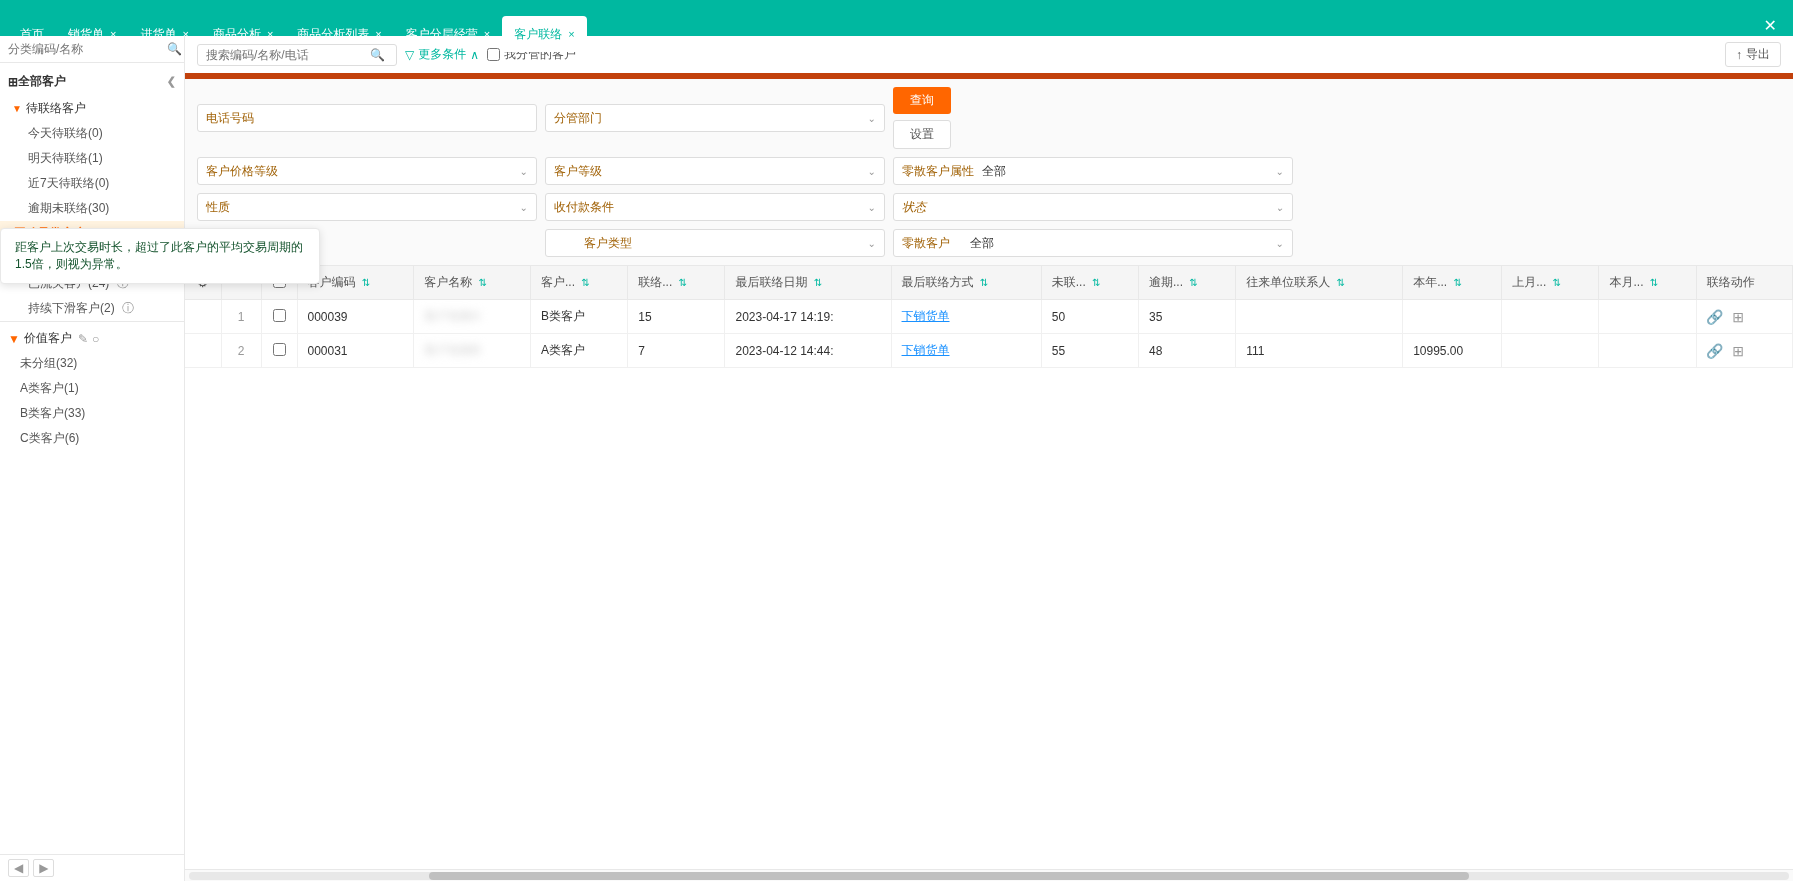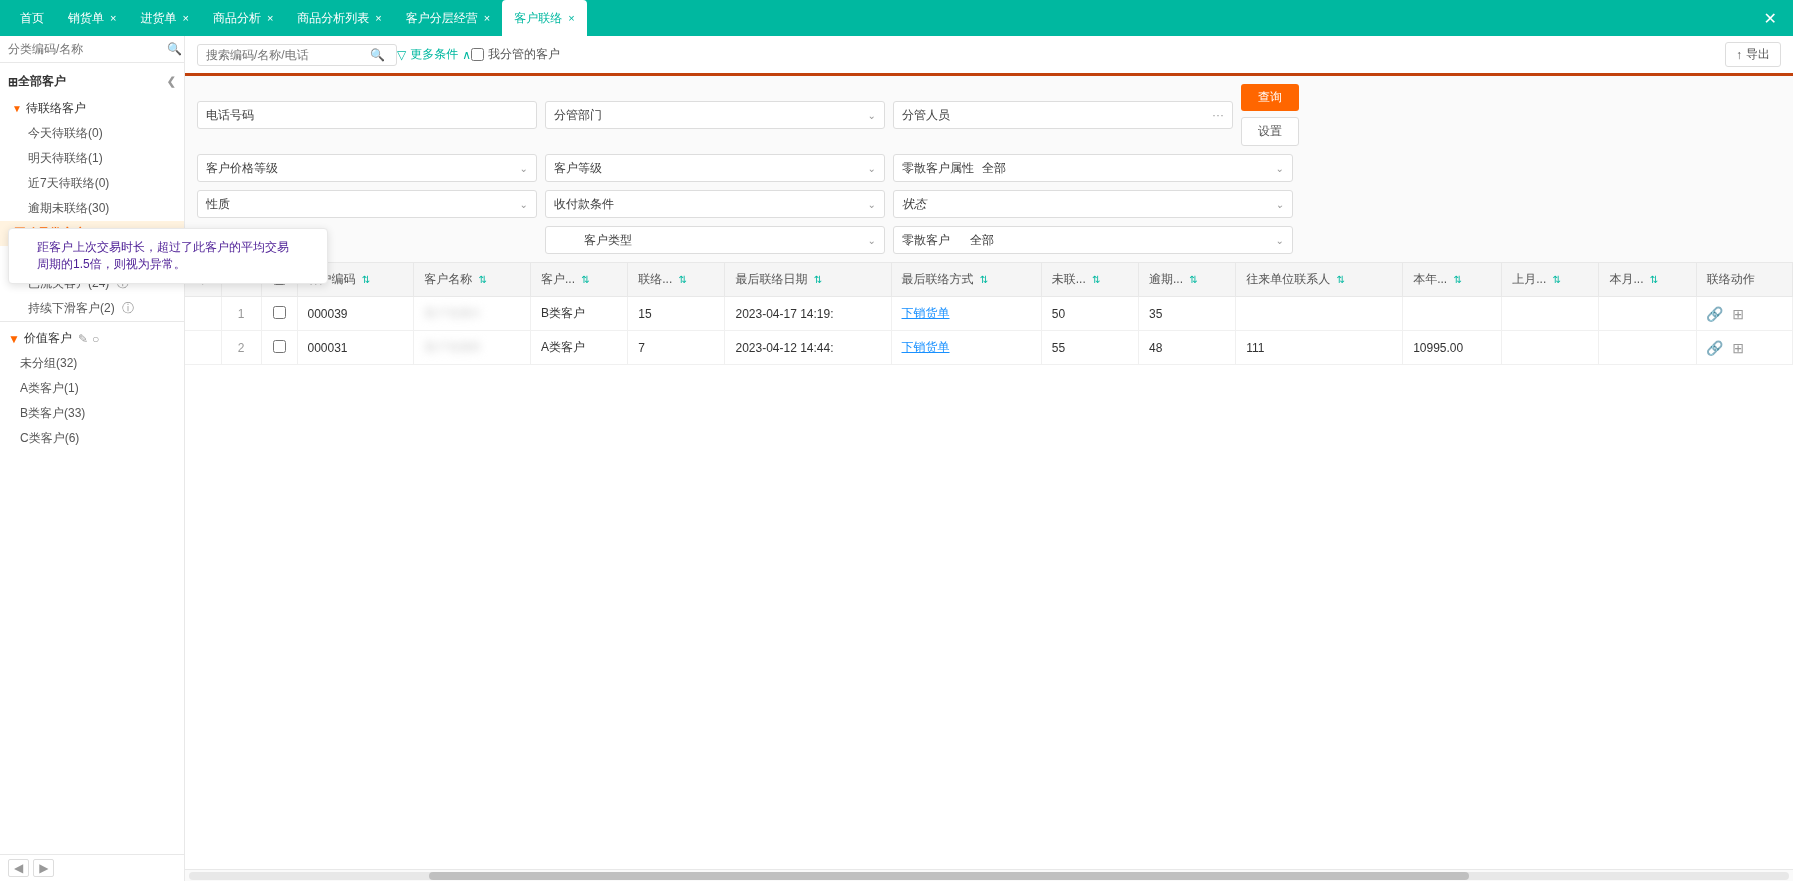--- a/index.html
+++ b/index.html
@@ -1,20 +1,20 @@
 <!DOCTYPE html>
 <html><head>
   <meta charset="utf-8">
   <style>
     * { box-sizing: border-box; margin: 0; padding: 0; font-family: 'Microsoft YaHei', Arial, sans-serif; font-size: 12px; }
     body { background: #f0f2f5; width: 1793px; height: 881px; overflow: hidden; }
 
     
     .top-nav {
-      display: flex; align-items: center; background: #00b8a0; height: 36px; padding: 0 8px; position: relative;
+      display: flex; background: #00b8a0; height: 36px; padding: 16px 8px; position: relative;
     }
     .top-nav .nav-item {
       color: #fff; padding: 0 12px; height: 36px; display: flex; align-items: center; cursor: pointer; font-size: 13px; white-space: nowrap;
     }
     .top-nav .nav-item.active {
       background: #fff; color: #00b8a0; border-radius: 4px 4px 0 0;
     }
     .top-nav .nav-item .close-x {
       margin-left: 6px; font-size: 11px; color: #fff; cursor: pointer;
     }
@@ -62,21 +62,21 @@
     }
     .sidebar-bottom .tree-item { padding: 4px 8px 4px 20px; }
 
     
     .content-area {
       flex: 1; display: flex; flex-direction: column; overflow: hidden; background: #fff;
     }
 
     
     .filter-bar {
-      padding: 6px 12px; border-bottom: 3px solid #c2410c; display: flex; align-items: center; background: #fff;
+      padding: 6px 12px; border-bottom: 6px solid #c2410c; display: flex; align-items: center; gap: 8px; background: #fff;
     }
     .filter-search-box {
       display: flex; align-items: center; border: 1px solid #ddd; border-radius: 3px; padding: 3px 8px; gap: 4px; min-width: 200px;
     }
     .filter-search-box input { border: none; outline: none; font-size: 12px; color: #999; }
     .filter-search-box .search-icon { color: #00b8a0; cursor: pointer; }
     .more-conditions {
       display: flex; align-items: center; gap: 4px; color: #00b8a0; cursor: pointer; font-size: 12px;
     }
     .my-customers {
@@ -90,21 +90,21 @@
 
     
     .advanced-filter {
       background: #fafafa; border-bottom: 1px solid #e8e8e8; padding: 8px 12px;
     }
     .filter-row { display: flex; align-items: center; margin-bottom: 8px; gap: 8px; }
     .filter-row:last-child { margin-bottom: 0; }
     .filter-field {
       display: flex; align-items: center; flex: 1; border: 1px solid #ddd; border-radius: 3px; padding: 4px 8px; background: #fff; min-height: 28px;
     }
-    .filter-field label { color: #404040; font-size: 12px; min-width: 60px; flex-shrink: 0; }
+    .filter-field label { color: #a16207; font-size: 12px; min-width: 60px; flex-shrink: 0; }
     .filter-field .dropdown-arrow { color: #999; font-size: 10px; margin-left: auto; }
     .filter-right-btn {
       display: flex; gap: 6px; flex-direction: column; justify-content: center;
     }
     .btn-query {
       background: #f60; color: #fff; border: none; border-radius: 3px; padding: 5px 16px; cursor: pointer; font-size: 12px;
     }
     .btn-set {
       background: #fff; color: #555; border: 1px solid #ddd; border-radius: 3px; padding: 5px 16px; cursor: pointer; font-size: 12px;
     }
@@ -130,21 +130,21 @@
     .col-num { width: 40px; text-align: center; color: #999; }
     .col-checkbox { width: 36px; text-align: center; }
     .col-setting { width: 36px; text-align: center; cursor: pointer; }
     .col-actions { display: flex; gap: 8px; align-items: center; }
     .action-icon { color: #999; cursor: pointer; font-size: 14px; }
     .link-text { color: #1890ff; text-decoration: underline; cursor: pointer; }
     .blurred { filter: blur(4px); user-select: none; color: #ccc; }
 
     
     .tooltip-box {
-      position: absolute; left: 8px; top: 228px; background: #fff; border: 1px solid #e8e8e8; border-radius: 4px; padding: 10px 28px; font-size: 12px; color: #4c1d95; max-width: 320px; z-index: 100; box-shadow: 0 2px 8px rgba(0,0,0,0.12);
+      position: absolute; left: 0; top: 228px; background: #fff; border: 1px solid #e8e8e8; border-radius: 4px; padding: 10px 14px; font-size: 12px; color: #14532d; max-width: 320px; z-index: 100; box-shadow: 0 2px 8px rgba(0,0,0,0.12);
     }
 
     
     .pagination-bar {
       display: flex; align-items: center; justify-content: flex-end; padding: 8px 16px; border-top: 1px solid #e8e8e8; background: #fff; gap: 8px;
     }
     .pagination-bar .per-page { display: flex; align-items: center; gap: 6px; color: #555; }
     .pagination-bar .per-page select { border: 1px solid #ddd; border-radius: 3px; padding: 2px 4px; font-size: 12px; }
     .pagination-bar .page-nav { display: flex; align-items: center; gap: 4px; color: #555; }
     .pagination-bar .page-nav .nav-btn { cursor: pointer; color: #555; font-size: 12px; border: 1px solid #ddd; padding: 2px 6px; border-radius: 3px; background: #fff; }
@@ -309,24 +309,20 @@
 
     <div class="advanced-filter">
 
       <div class="filter-row">
         <div class="filter-field" style="max-width:340px;">
           <label>电话号码</label>
         </div>
         <div class="filter-field" style="max-width:340px;">
           <label>分管部门</label>
           <span class="dropdown-arrow">⌄</span>
-        </div>
-        <div class="filter-field" style="max-width:340px;">
-          <label>分管人员</label>
-          <span style="margin-left:auto; color:#999;">···</span>
         </div>
         <div class="filter-right-btn">
           <button class="btn-query">查询</button>
           <button class="btn-set">设置</button>
         </div>
       </div>
 
       <div class="filter-row">
         <div class="filter-field" style="max-width:340px;">
           <label>客户价格等级</label>

